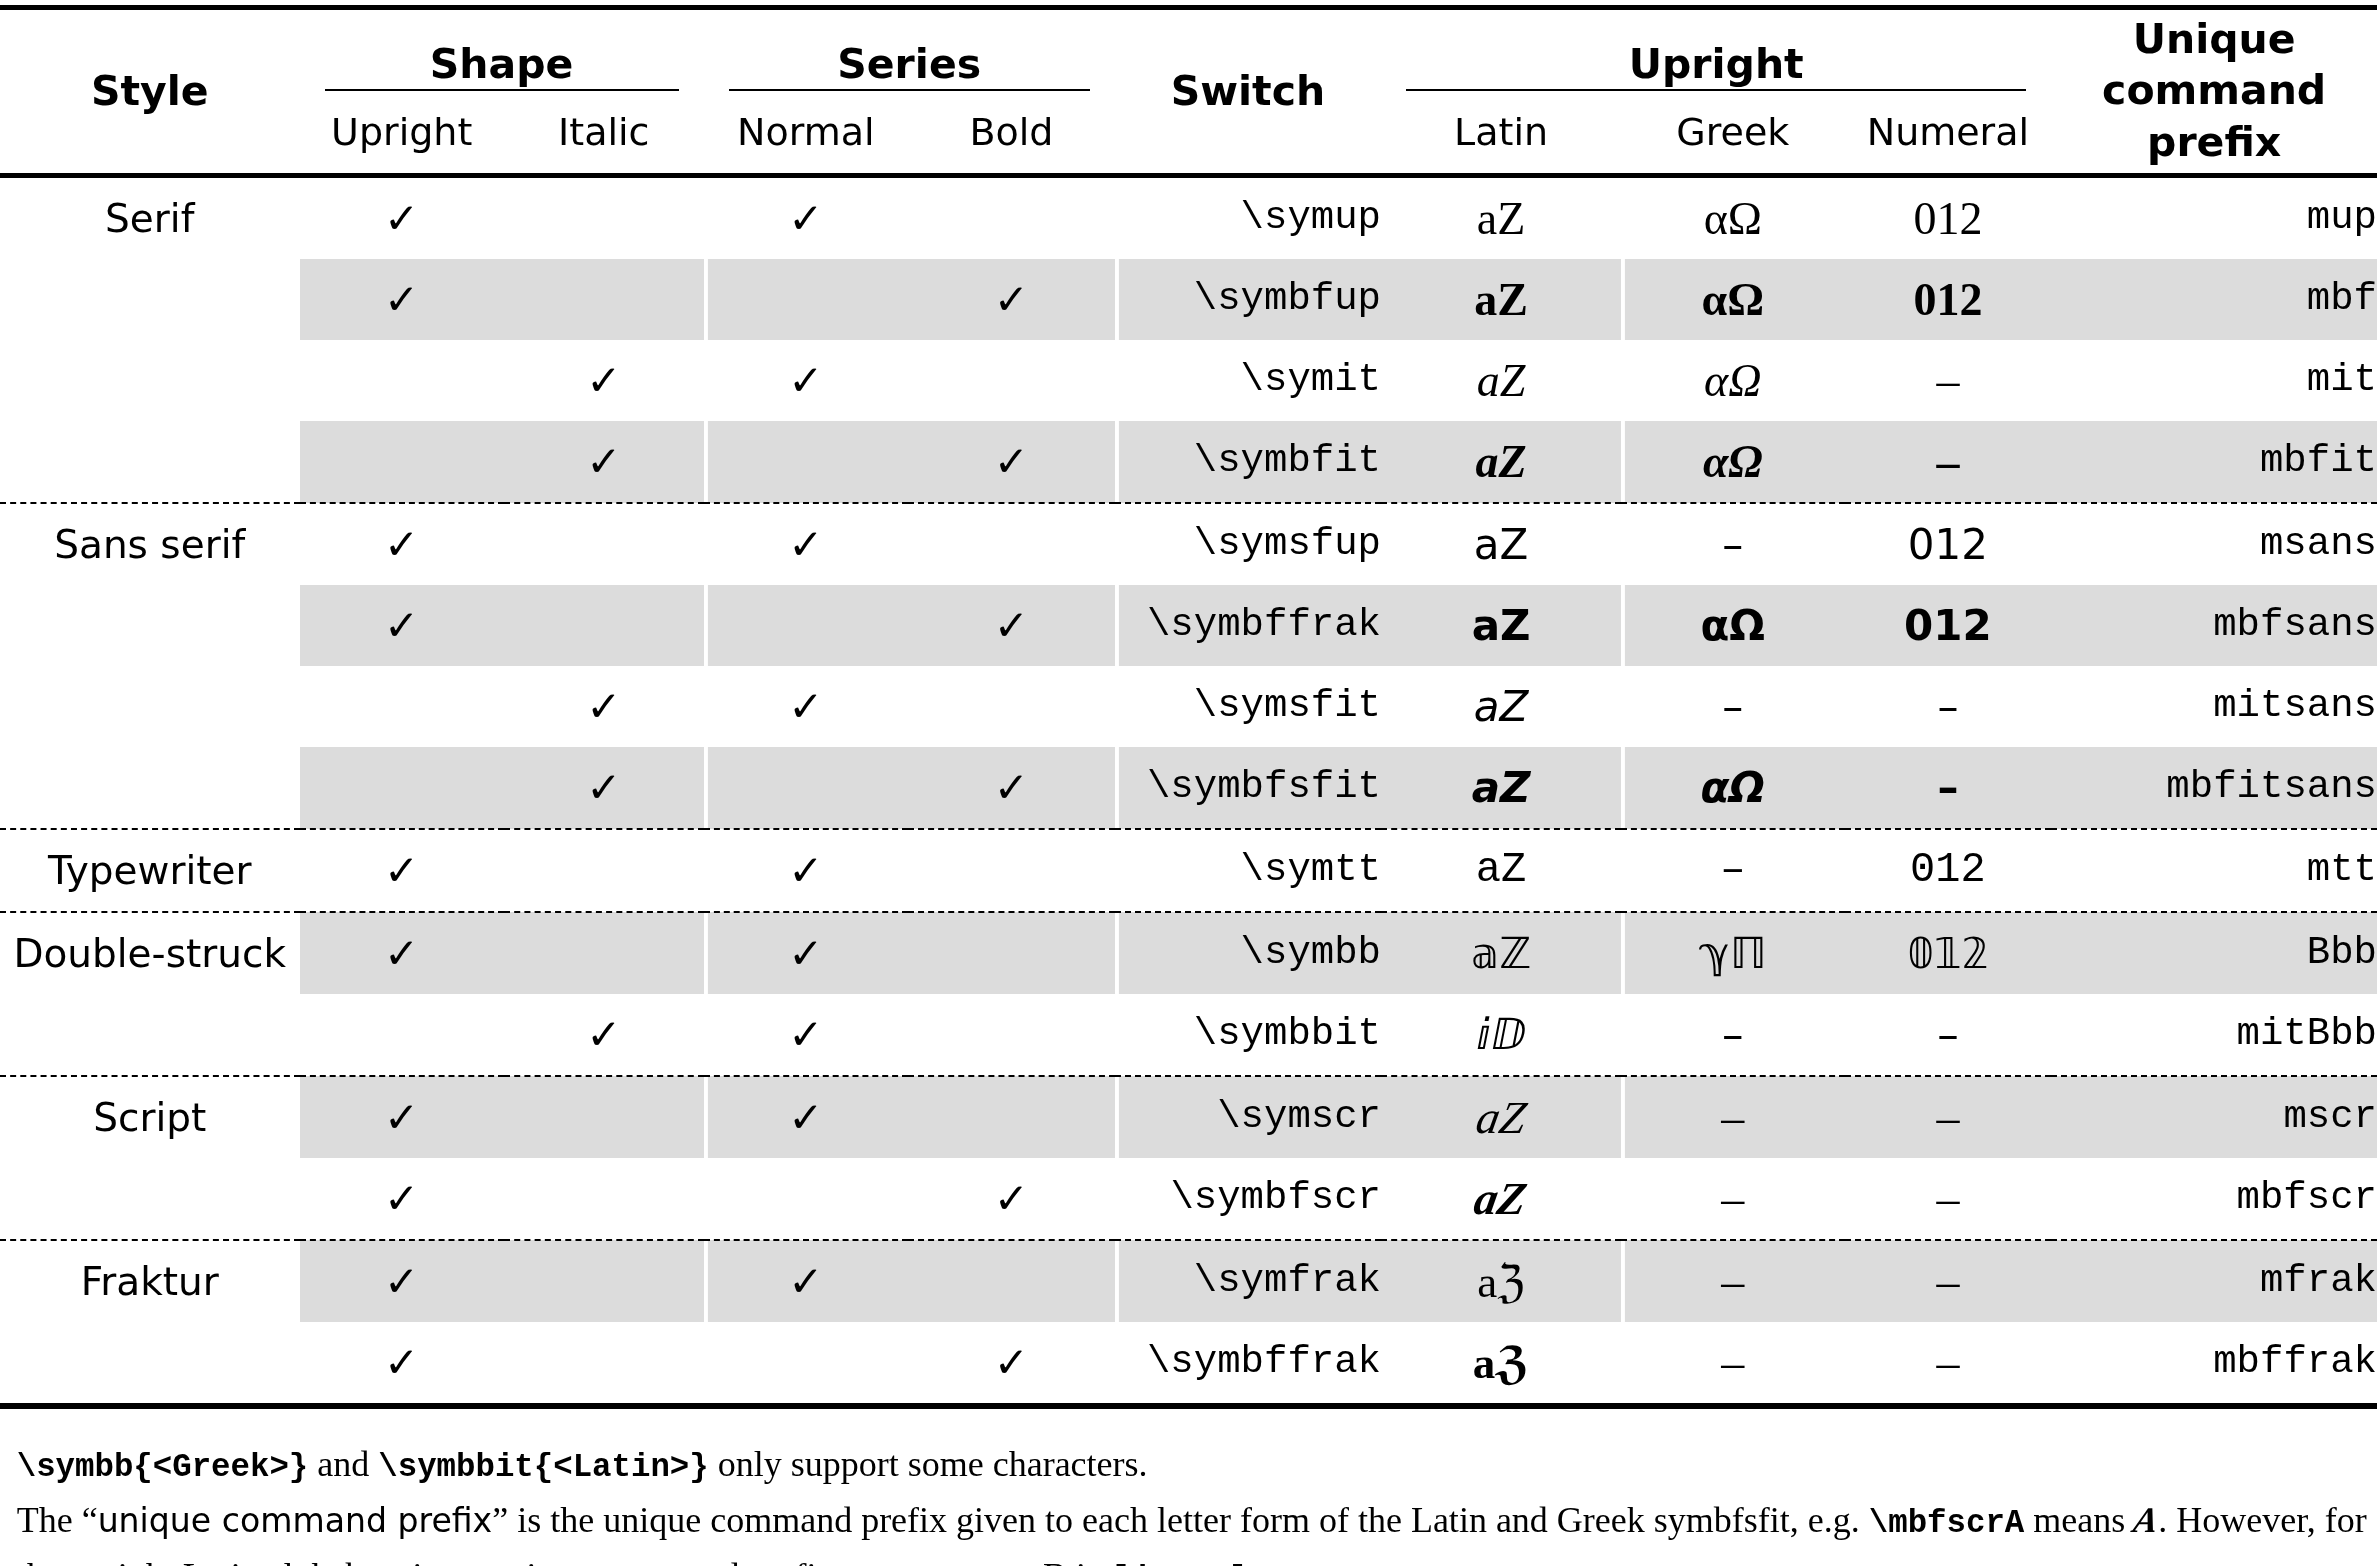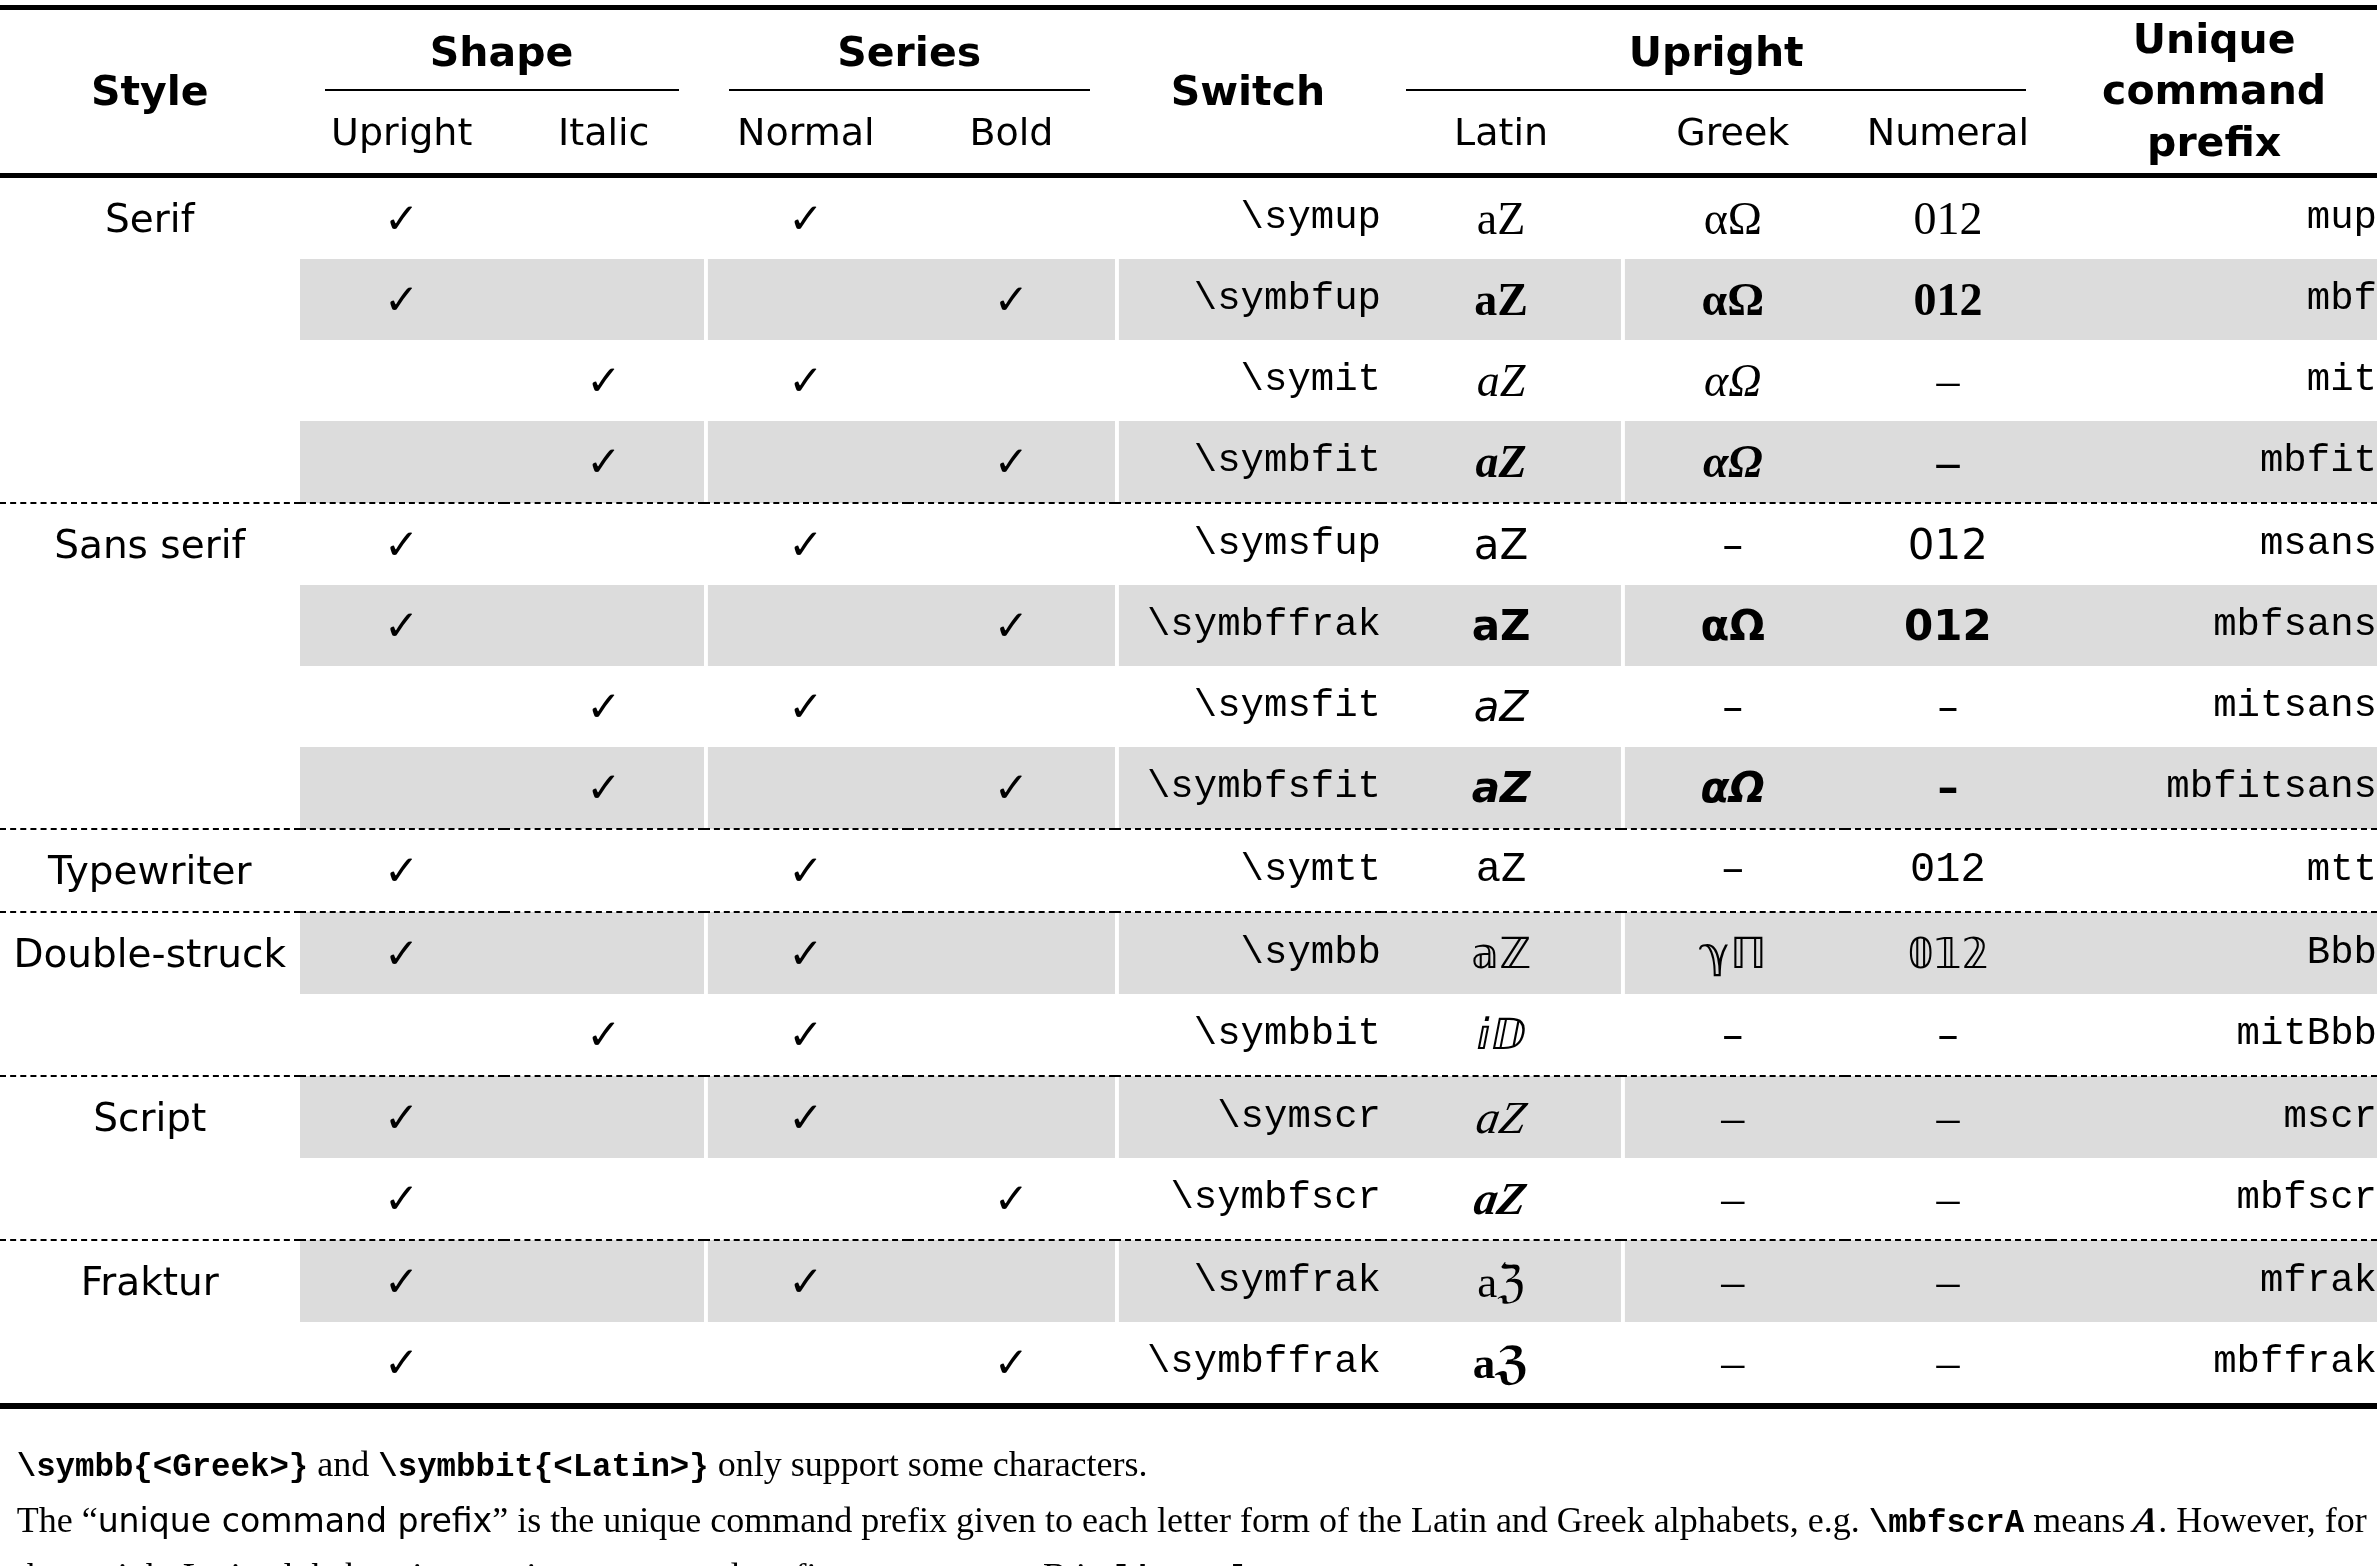--- a/index.html
+++ b/index.html
@@ -6,21 +6,21 @@
   body{font-family:"DejaVu Sans",sans-serif;color:#000;}
   table{border-collapse:collapse;table-layout:fixed;width:2377px;border-top:5.6px solid #000;margin-top:4.5px;}
   col.c-style{width:12.6%}col.c-upright{width:8.6%}col.c-italic{width:8.4%}
   col.c-normal{width:8.6%}col.c-bold{width:8.7%}col.c-switch{width:11.2%}
   col.c-latin{width:10.1%}col.c-greek{width:9.4%}col.c-numeral{width:8.7%}col.c-prefix{width:13.7%}
 
   thead th{padding:0;font-weight:bold;}
   tr.h1{height:84px;}
   tr.h2{height:84px;}
   th.grp{vertical-align:bottom;}
-  .glabel{display:block;margin:0 25px;padding-bottom:13px;border-bottom:2.2px solid #000;
+  .glabel{display:block;margin:0 25px;padding-bottom:1px;border-bottom:2.2px solid #000;
           font-size:41px;font-weight:bold;text-align:center;}
   th.span2{vertical-align:middle;font-size:41px;border-bottom:5.6px solid #000;}
   tr.h2 th{font-weight:normal;font-size:38px;vertical-align:middle;border-bottom:5.6px solid #000;}
   .pfx-line{display:block;text-align:center;line-height:1.25;}
 
   tbody td{height:81px;text-align:center;vertical-align:middle;padding:0;}
   tbody td:nth-child(4),tbody td:nth-child(6),tbody td:nth-child(8){box-shadow:inset 3.9px 0 0 #ffffff;}
   tr.shaded td:not(.style-col){background:#dcdcdc;}
   tr.gstart td{border-top:2.8px dashed #000;}
   tbody tr.last td{border-bottom:6.7px solid #000;}
@@ -267,16 +267,16 @@
       <td class="d-frak b">aℨ</td>
       <td class="d-rm">–</td>
       <td class="d-rm">–</td>
       <td class="t-mono">mbffrak</td>
     </tr>
   </tbody>
 </table>
 
 <div class="footer">
   <div class="fline"><span class="seg-mono">\symbb{&lt;Greek&gt;}</span><span class="seg-serif"> and </span><span class="seg-mono">\symbbit{&lt;Latin&gt;}</span><span class="seg-serif"> only support some characters.</span></div>
-  <div class="fline"><span class="seg-serif">The “</span><span class="seg-sans">unique command prefix</span><span class="seg-serif">” is the unique command prefix given to each letter form of the Latin and Greek alphabets, e.g. </span><span class="seg-mono">\mbfscrA</span><span class="seg-serif"> means </span><span class="seg-bfscr">A</span><span class="seg-serif">. However, for</span></div>
+  <div class="fline"><span class="seg-serif">The “</span><span class="seg-sans">unique command prefix</span><span class="seg-serif">” is the unique command prefix given to each letter form of the Latin and Greek symbfsfit, e.g. </span><span class="seg-mono">\mbfscrA</span><span class="seg-serif"> means </span><span class="seg-bfscr">A</span><span class="seg-serif">. However, for</span></div>
   <div class="fline"><span class="seg-serif">the upright Latin alphabets is no unique command prefix. e.g. </span><span class="seg-mono">B</span><span class="seg-serif"> means B in </span><span class="seg-mono">literal</span><span class="seg-serif">.</span></div>
 </div>
 
 
 </body></html>

